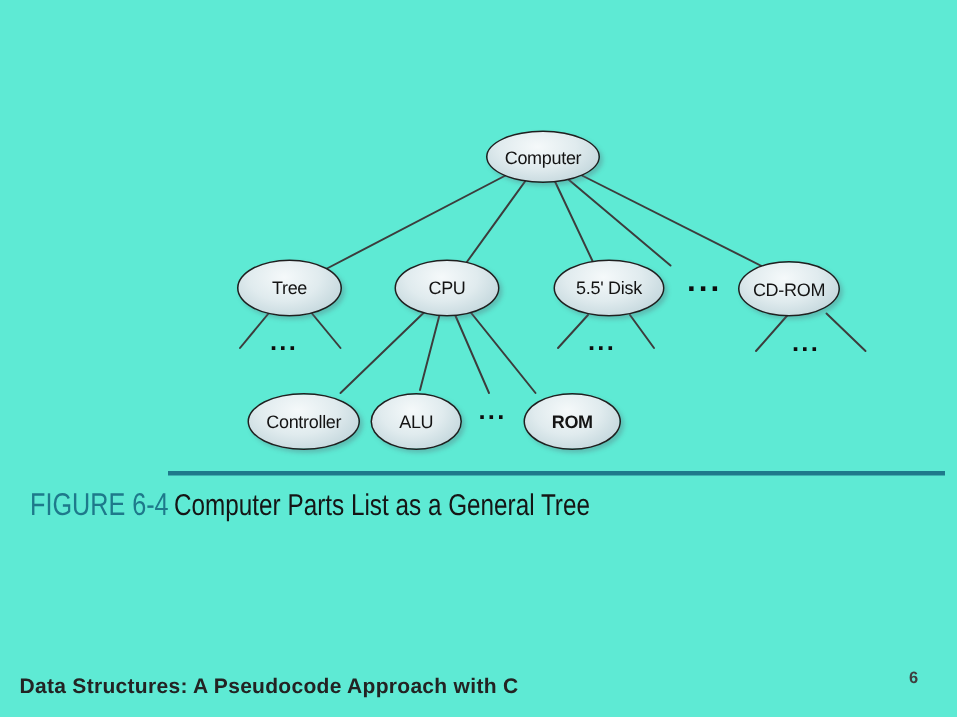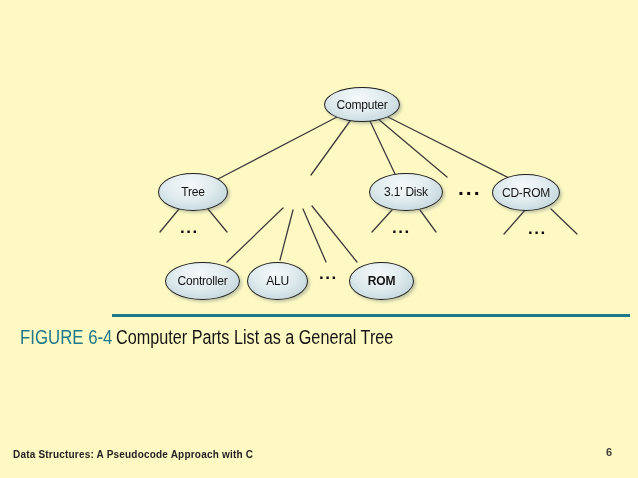--- a/index.html
+++ b/index.html
@@ -11,21 +11,21 @@
     --node-mid: #e0ebee;
     --node-dark: #b4ccd3;
   }
   * { margin: 0; padding: 0; box-sizing: border-box; }
   html, body { background: #ffffff; }
   body { font-family: "Liberation Sans", sans-serif; }
   .slide {
     position: relative;
     width: 638px;
     height: 478px;
-    background: #fef9c3;
+    background: #5eead4;
     overflow: hidden;
   }
   .edges {
     position: absolute;
     left: 0; top: 0;
     width: 638px; height: 478px;
   }
   .edges line {
     stroke: var(--line);
     stroke-width: 1.3;
@@ -88,21 +88,21 @@
     left: 96px;
     font-size: 20px;
     color: #151515;
     transform: scaleX(0.81);
     transform-origin: left center;
   }
   .footer-text {
     position: absolute;
     left: 13px;
     top: 449px;
-    font-size: 10px;
+    font-size: 14px;
     font-weight: bold;
     color: #232323;
     letter-spacing: 0.2px;
     white-space: nowrap;
   }
   .page-number {
     position: absolute;
     left: 606px;
     top: 446px;
     font-size: 11px;
@@ -139,23 +139,26 @@
   </svg>
 
   <div class="node" style="left:324px; top:87px; width:76px; height:35px;">
     <span>Computer</span>
   </div>
 
   <div class="node" style="left:158px; top:173px; width:70px; height:38px;">
     <span>Tree</span>
   </div>
 
+  <div class="node" style="left:263px; top:173px; width:70px; height:38px;">
+    <span>CPU</span>
+  </div>
 
   <div class="node" style="left:369px; top:173px; width:74px; height:38px;">
-    <span>3.1' Disk</span>
+    <span>5.5' Disk</span>
   </div>
 
   <div class="dots dots-lg" style="left:458px; top:177px;">...</div>
 
   <div class="node" style="left:492px; top:174px; width:68px; height:37px;">
     <span>CD-ROM</span>
   </div>
 
   <div class="node" style="left:165px; top:262px; width:75px; height:38px;justify-content:center;">
     <span>Controller</span>

